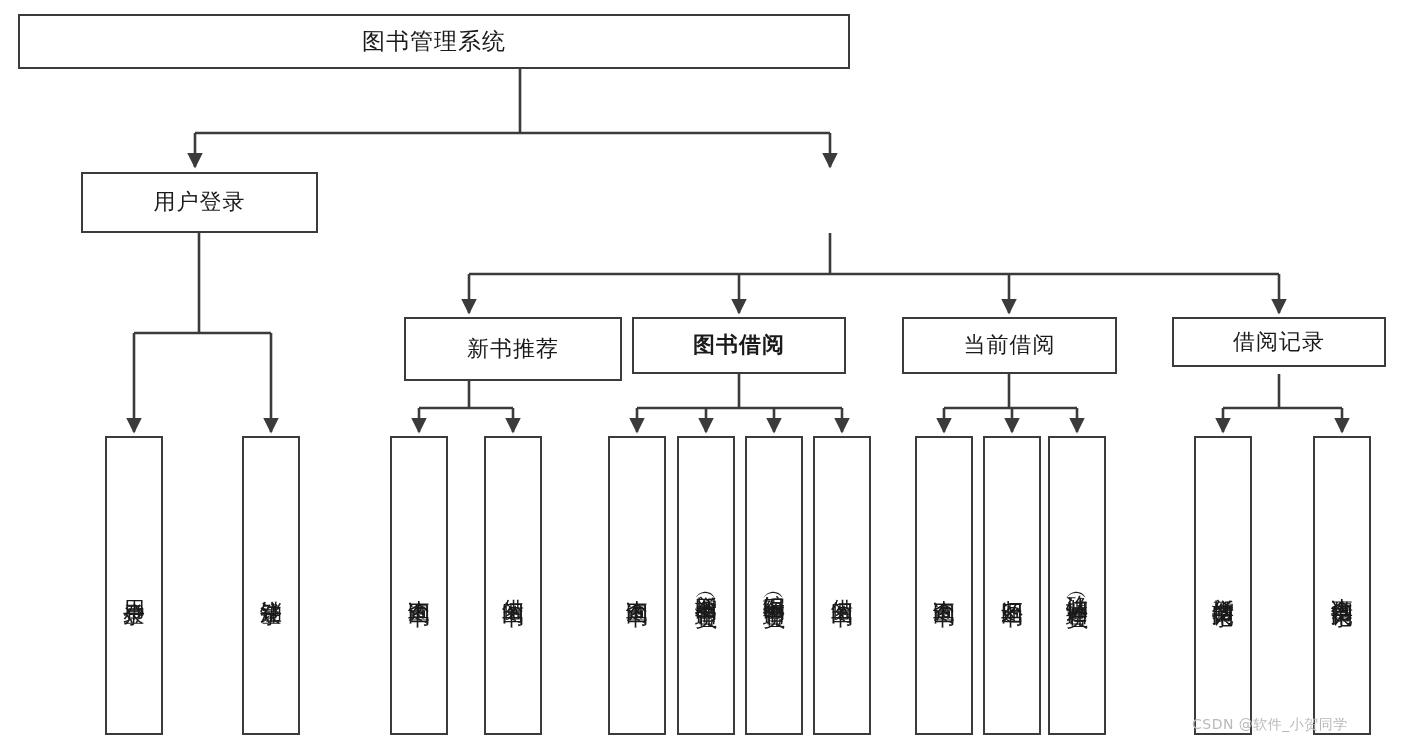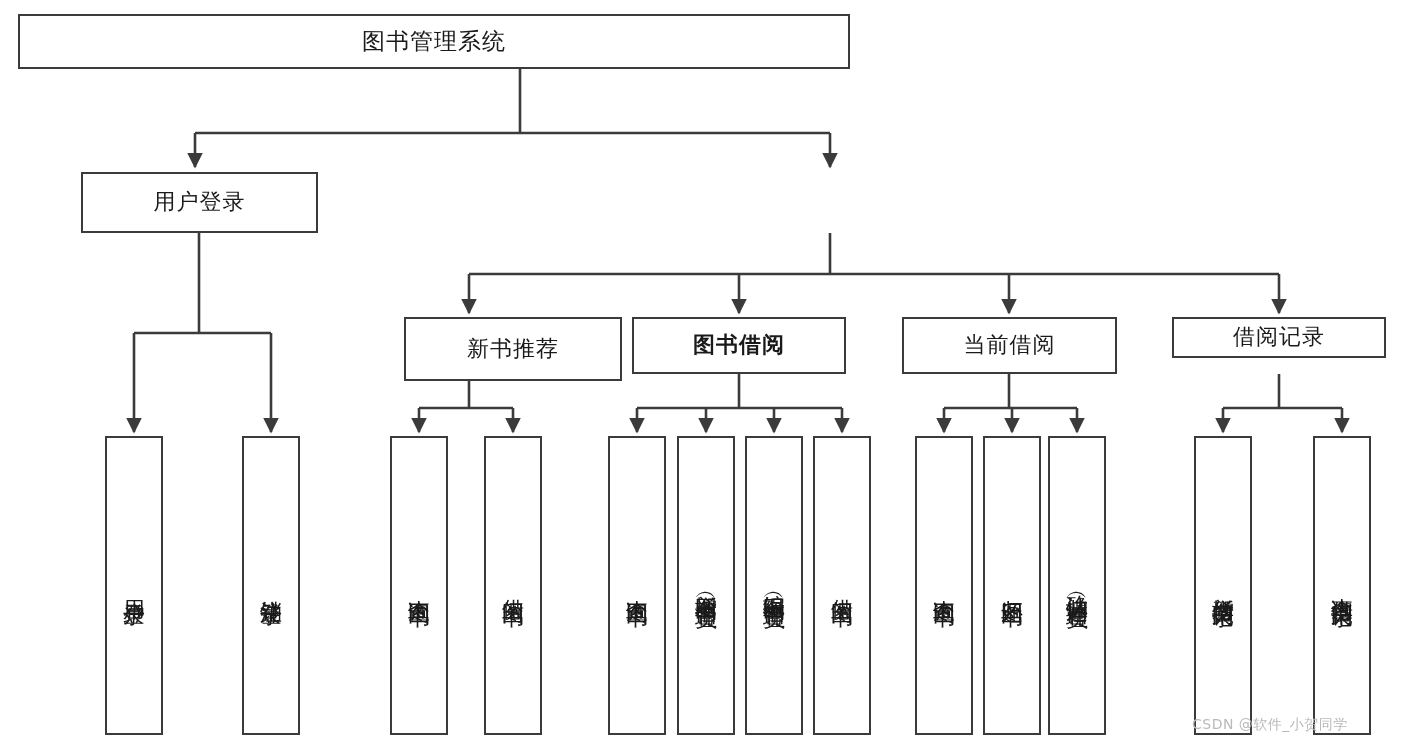--- a/index.html
+++ b/index.html
@@ -125,21 +125,21 @@
 
   <div class="node horiz" style="left:81px; top:172px; width:237px; height:61px;">用户登录</div>
 
 
   <div class="node horiz" style="left:360px; top:317px; width:218px; height:64px;margin-left:44px;">新书推荐</div>
 
   <div class="node horiz" style="left:632px; top:317px; width:214px; height:57px;font-weight:bold;">图书借阅</div>
 
   <div class="node horiz" style="left:902px; top:317px; width:215px; height:57px;">当前借阅</div>
 
-  <div class="node horiz" style="left:1172px; top:317px; width:214px; height:41px;">借阅记录</div>
+  <div class="node horiz" style="left:1172px; top:317px; width:214px; height:50px;">借阅记录</div>
 
   <div class="node vert" style="left:105px; top:436px; width:58px; height:299px;">
     <span class="vtext">用户登录</span>
   </div>
 
   <div class="node vert" style="left:242px; top:436px; width:58px; height:299px;">
     <span class="vtext">注销登录</span>
   </div>
 
   <div class="node vert" style="left:390px; top:436px; width:58px; height:299px;">

